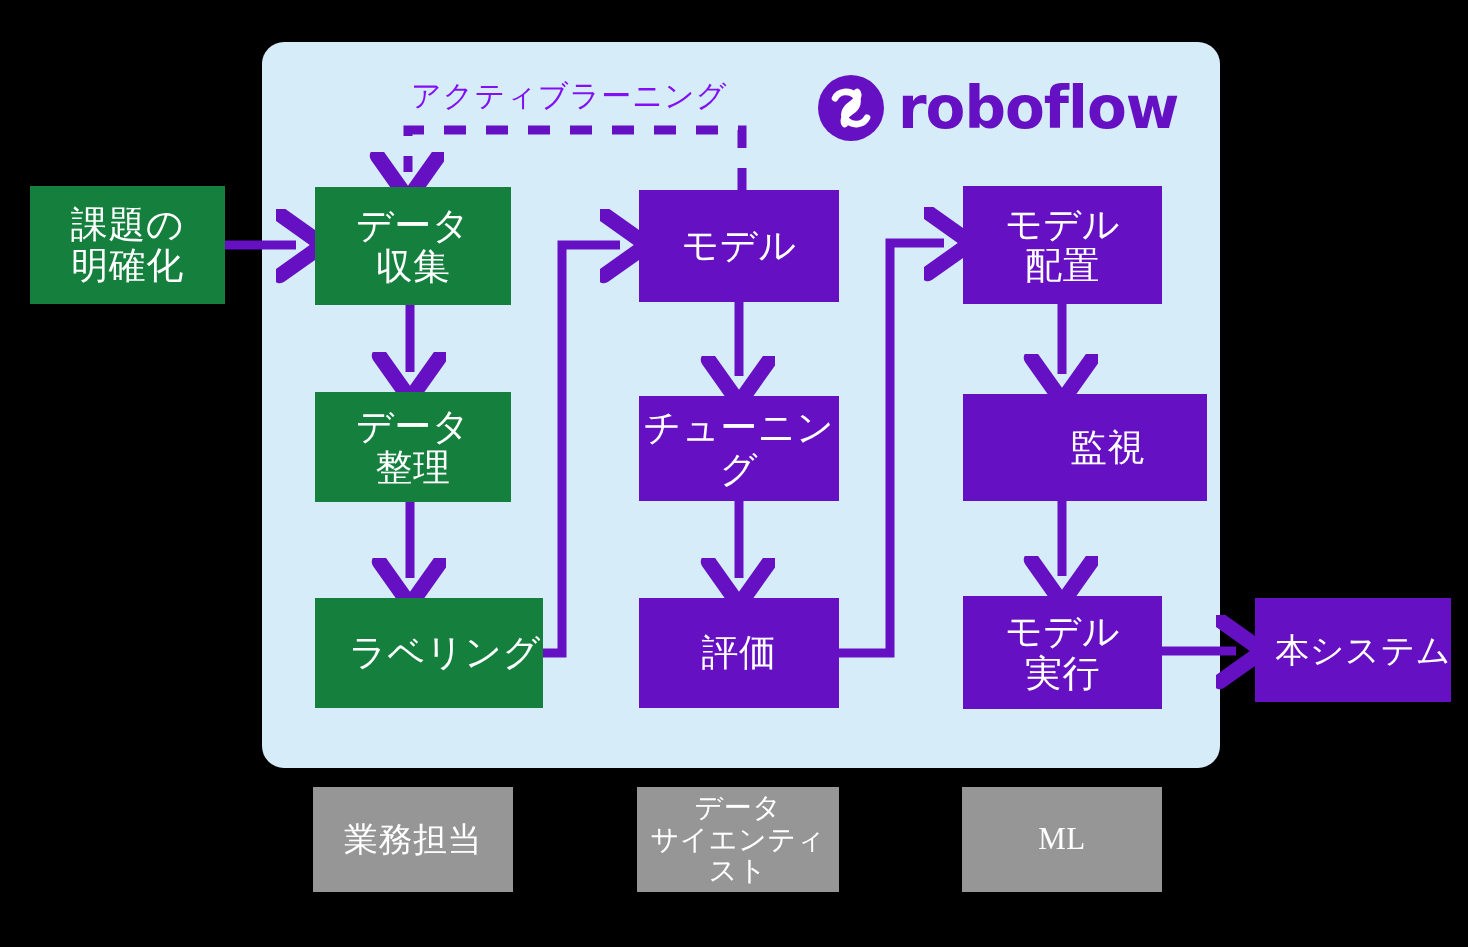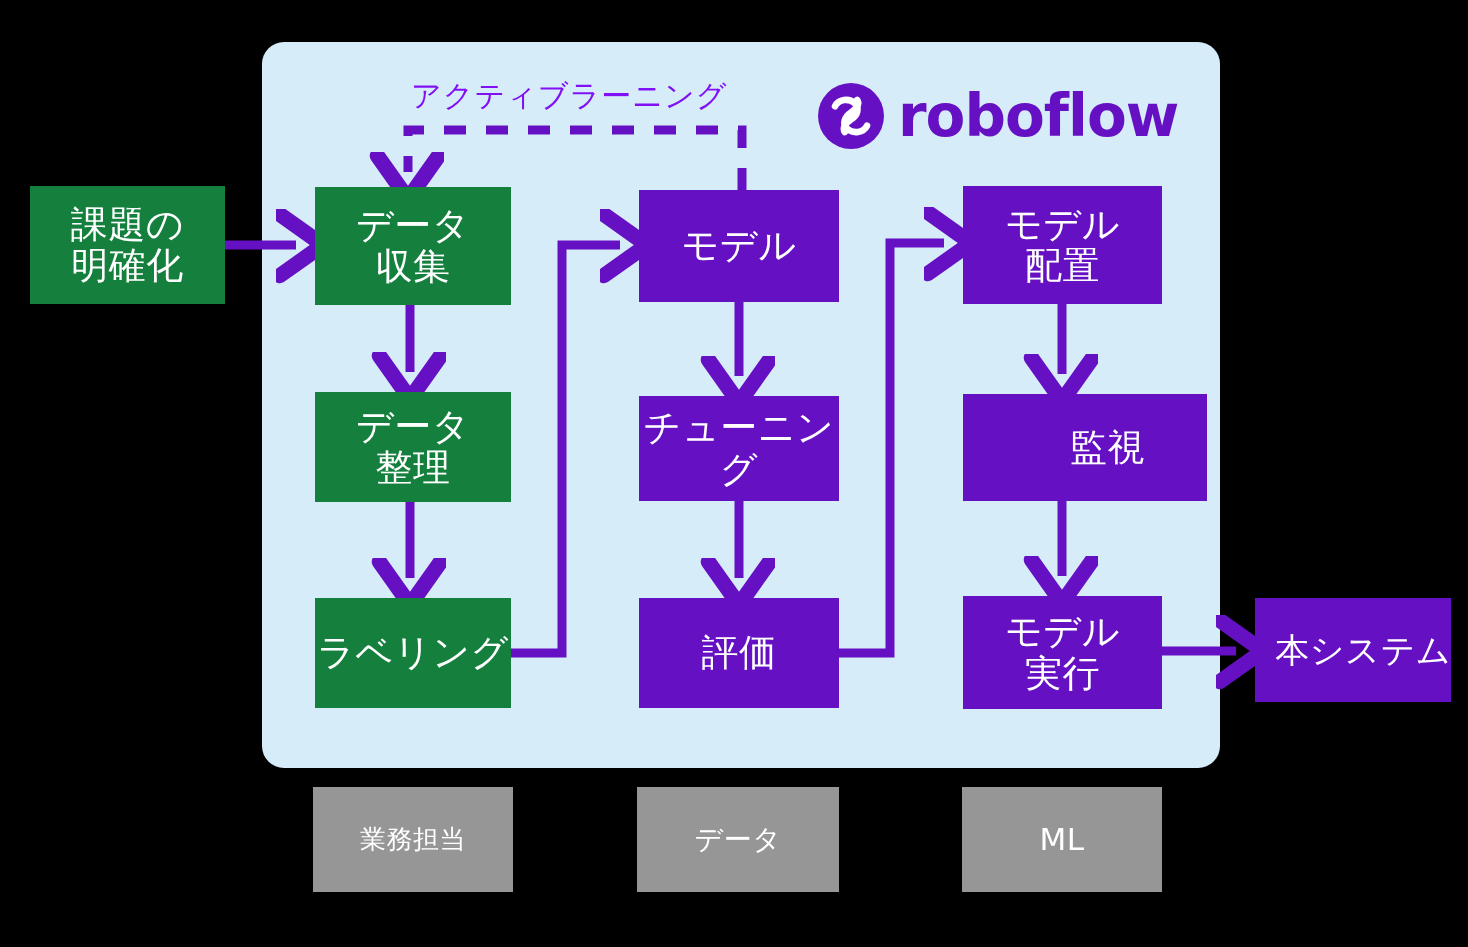--- a/index.html
+++ b/index.html
@@ -20,44 +20,44 @@
   }
   .box span{display:block;}
   .p-light{background:#15803d;}
   .p-dark{background:#6610c4;}
   .p-gray{background:#969696;}
 
   
   .b-start{left:30px;top:186px;width:195px;height:118px;font-size:37px;}
   .b-dc  {left:315px;top:187px;width:196px;height:118px;font-size:37px;}
   .b-dp  {left:315px;top:392px;width:196px;height:110px;font-size:37px;}
-  .b-lab {left:315px;top:598px;width:196px;height:110px;font-size:37px;}
+  .b-lab {left:315px;top:598px;width:196px;height:110px;font-size:37px;padding-left:32px;}
 
   .b-mdl {left:639px;top:190px;width:200px;height:112px;font-size:37px;}
   .b-tun {left:639px;top:396px;width:200px;height:105px;font-size:37px;}
   .b-evl {left:639px;top:598px;width:200px;height:110px;font-size:37px;}
 
   .b-dep {left:963px;top:186px;width:199px;height:118px;font-size:37px;}
   .b-mon {left:963px;top:394px;width:199px;height:107px;font-size:37px;padding-left:45px;}
   .b-run {left:963px;top:596px;width:199px;height:113px;font-size:37px;}
 
   .b-use {left:1255px;top:598px;width:196px;height:104px;font-size:34px;justify-content:flex-end;}
 
-  .b-g1{left:313px;top:787px;width:200px;height:105px;font-size:26px;align-items:center;}
+  .b-g1{left:313px;top:787px;width:200px;height:105px;font-size:34px;align-items:center;}
   .b-g2{left:637px;top:787px;width:202px;height:105px;font-size:28px;}
-  .b-g3{left:962px;top:787px;width:200px;height:105px;font-size:31px;}
+  .b-g3{left:962px;top:787px;width:200px;height:105px;font-size:31px;font-family:Liberation Serif, serif;}
 
   
   .al-label{
     position:absolute;left:411px;top:76px;width:330px;
     color:#8110f5;font-size:30px;letter-spacing:1px;white-space:nowrap;
   }
 
   
-  .logo{position:absolute;left:818px;top:74px;display:flex;align-items:center;gap:14px;margin-top:8px;}
+  .logo{position:absolute;left:818px;top:74px;display:flex;align-items:center;gap:14px;}
   .logo-text{
     color:#6610c4;font-size:58px;font-weight:bold;letter-spacing:-1px;
     font-family:"DejaVu Sans","Liberation Sans",sans-serif;
   }
 
   svg.conn{position:absolute;left:0;top:0;width:1468px;height:947px;pointer-events:none;}
 </style>
 </head>
 <body>
 
@@ -173,20 +173,21 @@
   </div>
 
   <div class="box p-gray b-g1">
     <div>
       <span>業務担当</span>
     </div>
   </div>
   <div class="box p-gray b-g2">
     <div>
       <span>データ</span>
+      <span>サイエンティスト</span>
     </div>
   </div>
   <div class="box p-gray b-g3">
     <div>
       <span>ML</span>
     </div>
   </div>
 
 </div>
 

